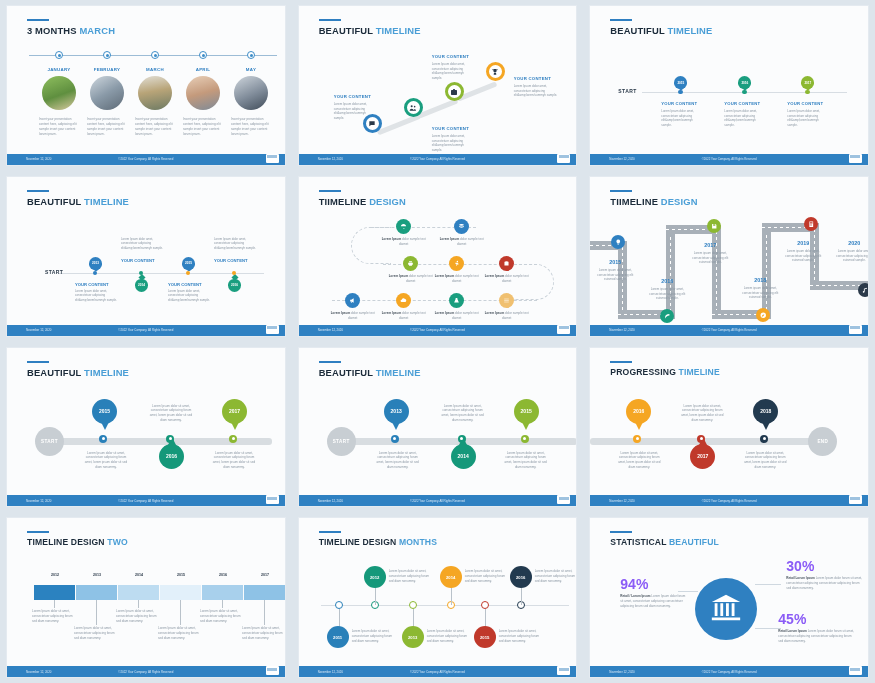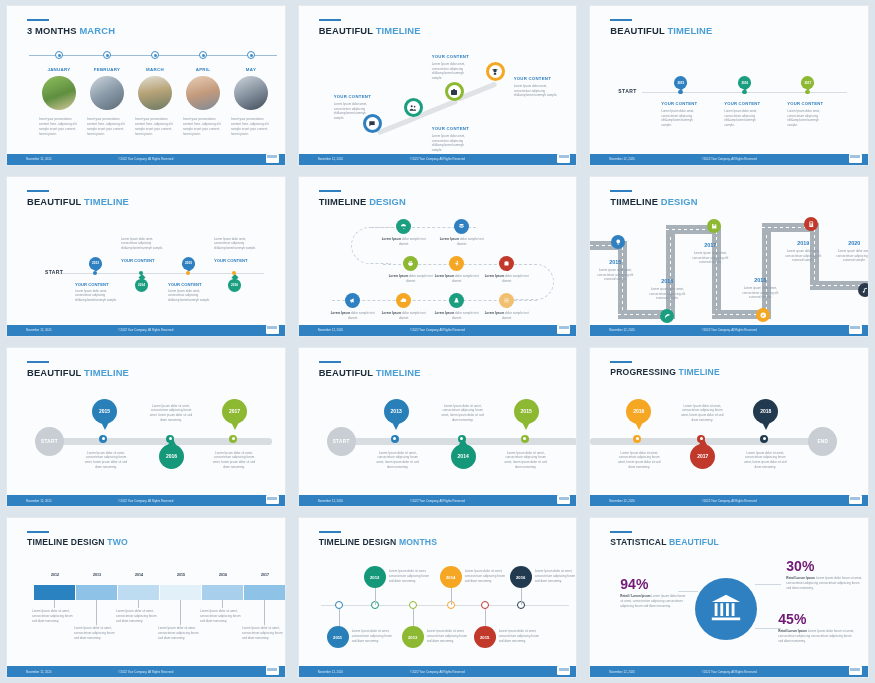--- a/index.html
+++ b/index.html
@@ -101,21 +101,21 @@
   .thickline { position: absolute; height: 7px; background: #d8dde1; border-radius: 3px; }
   .endcap { position: absolute; border-radius: 50%; background: #c8ced3; display: flex; align-items: center; justify-content: center; color: #fff; font-weight: bold; }
   .smalldot { position: absolute; border-radius: 50%; display: flex; align-items: center; justify-content: center; }
   .smalldot i { display: block; background: #fff; border-radius: 50%; }
   
   .seg10 { position: absolute; height: 15px; }
   .vconn { position: absolute; width: 1px; background: #b9c2ca; }
   
   .ring { position: absolute; border-radius: 50%; background: #fff; }
   
-  .pct { position: absolute; font-weight: bold; color: #701a75; }
+  .pct { position: absolute; font-weight: bold; color: #8b5cf6; }
   .bankcirc { position: absolute; border-radius: 50%; background: #2f80c1; display: flex; align-items: center; justify-content: center; }
   .leader { position: absolute; height: 1px; background: #cfd8e0; }
   .s12-txt { position: absolute; font-size: 3.05px; color: #8b97a3; line-height: 1.62; }
   .s12-txt b { color: #46515c; }
 </style>
 </head>
 <body>
 
 <div class="grid">
 

